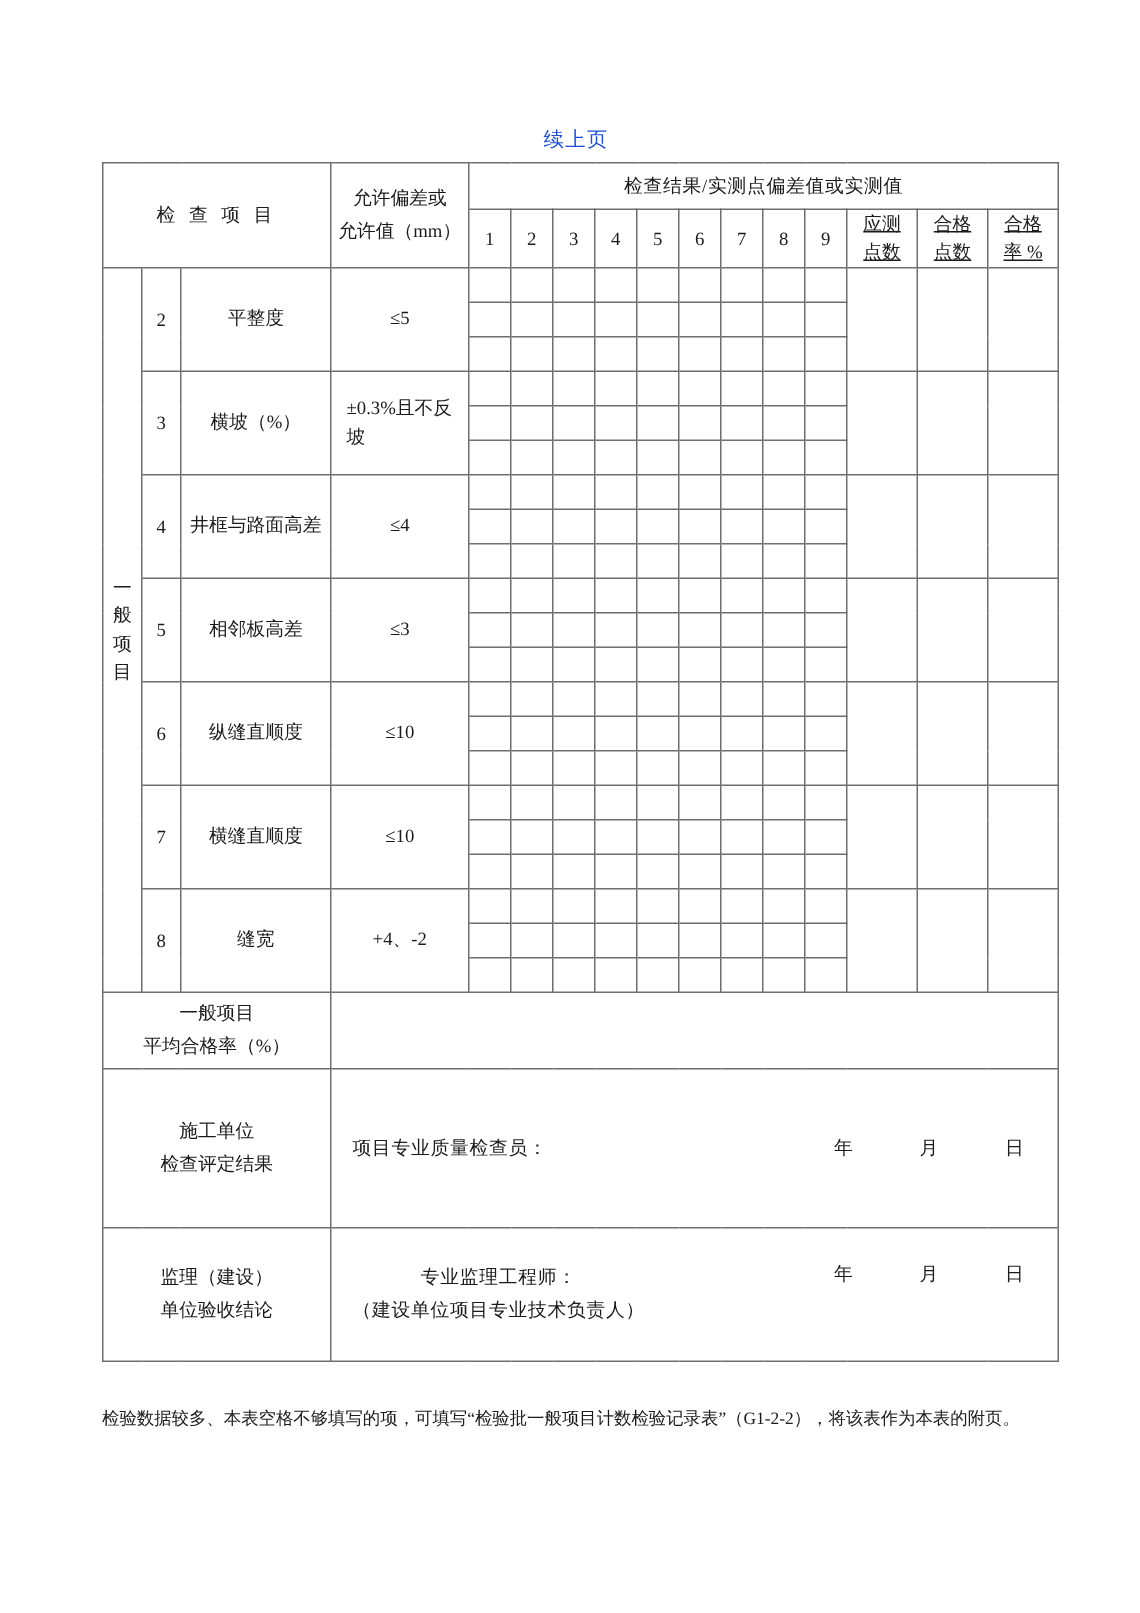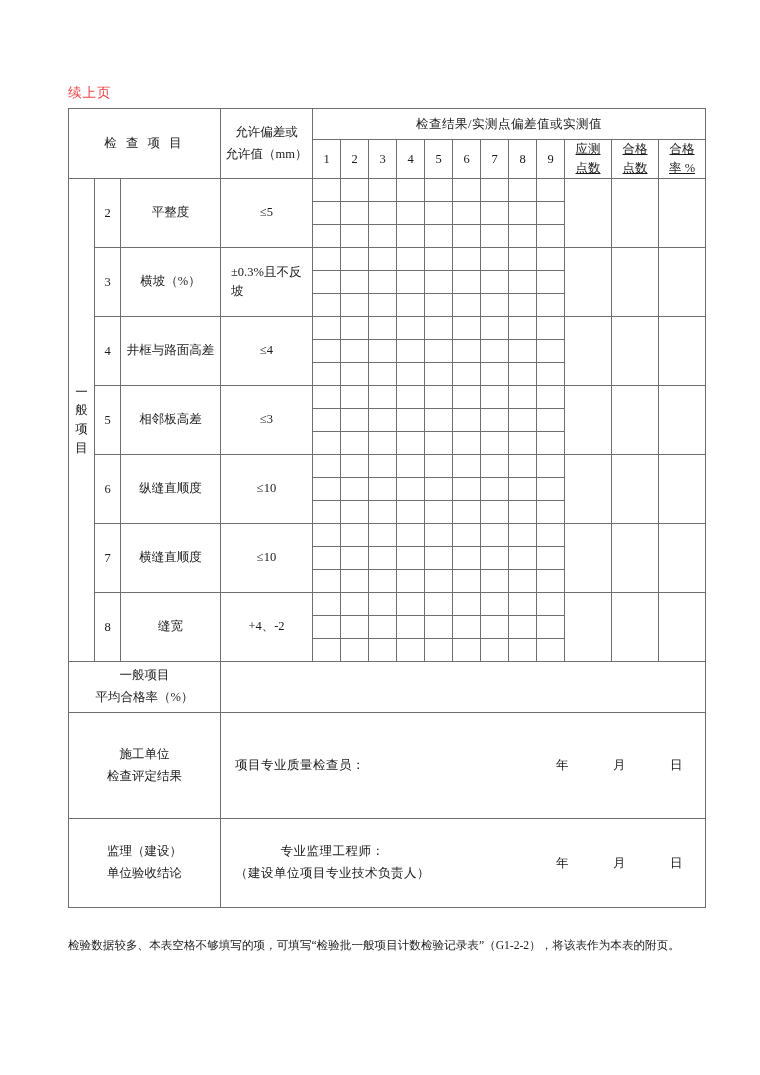--- a/index.html
+++ b/index.html
@@ -22,24 +22,24 @@
     width: 760px;
     height: 1075px;
   }
 
   
   .cont-header {
     position: absolute;
     left: 68px;
     top: 84px;
     width: 632px;
-    text-align: left;
+    text-align: center;
     font-size: 13.5px;
     letter-spacing: 1px;
-    color: #ef4444;
+    color: #1d4ed8;
   }
 
   
   .tbl {
     position: absolute;
     left: 68px;
     top: 108px;
     width: 632px;
     border-collapse: collapse;
     table-layout: fixed;
@@ -132,21 +132,21 @@
     line-height: 1.75;
   }
   .b-body {
     text-align: left;
     vertical-align: bottom;
     padding: 0 0 4px 0;
   }
 
   .sigline {
     display: flex;
-    align-items: center;
+    align-items: flex-start;
     padding: 0 14px 0 14px;
     font-size: 12.5px;
     letter-spacing: 0.5px;
   }
   .sigline .sig-name {
     flex: 0 0 auto;
     white-space: nowrap;
   }
   .sigline .sig-spacer {
     flex: 1 1 auto;

